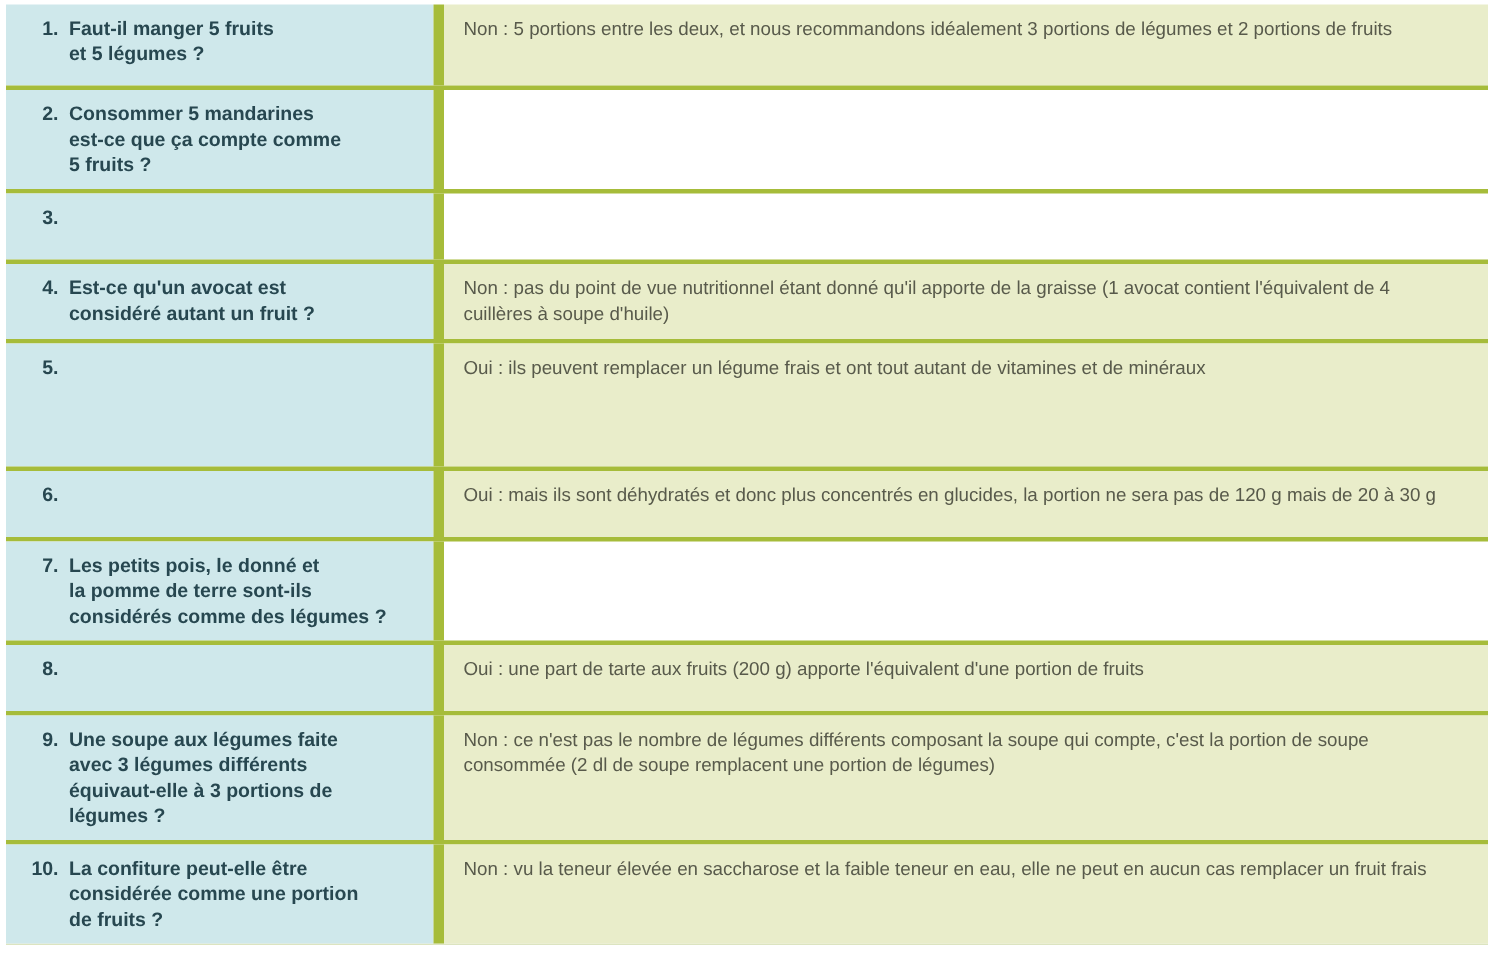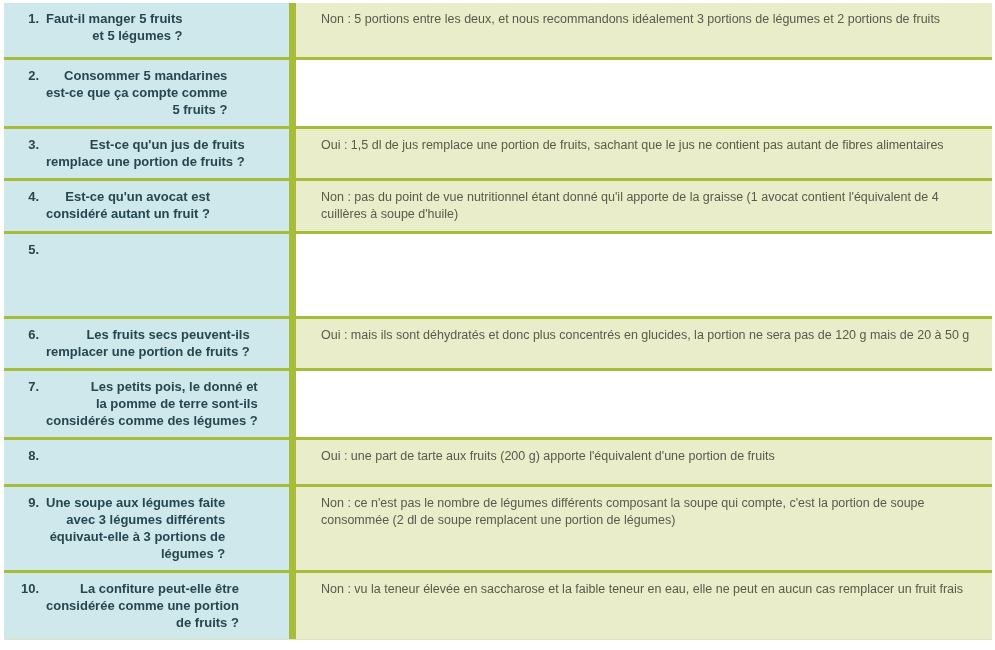--- a/index.html
+++ b/index.html
@@ -44,26 +44,26 @@
     padding:7px 6px 8px 0;
     color:var(--question-text);
     font-weight:bold;
     font-size:13px;line-height:17px;
   }
   .num{
     width:42px;flex:none;
     text-align:right;
     padding-right:7px;
   }
-  .q-text{white-space:pre-line;text-align:right;}
+  .q-text{white-space:pre-line;}
   .vdiv{width:7px;flex:none;background:var(--divider);}
   .cell.a{
     flex:1;
     background:var(--answer-bg);
-    padding:8px 18px 8px 25px;
+    padding:8px 18px 8px 13px;
     color:var(--answer-text);
     font-size:12.5px;line-height:17px;
   }
 </style>
 </head>
 <body>
 
 <div class="table-wrap">
   <div class="faq-table">
 
@@ -85,57 +85,53 @@
         <span class="q-text">Consommer 5 mandarines
 est-ce que ça compte comme
 5 fruits ?</span>
       </div>
       <div class="vdiv"></div>
     </div>
 
     <div class="row">
       <div class="cell q">
         <span class="num">3.</span>
-        <span class="q-text">Est-ce qu'un jus de fruits
-remplace une portion de fruits ?</span>
       </div>
       <div class="vdiv"></div>
-      <div class="cell a">
-        <span class="a-text">Oui : 1,5 dl de jus remplace une portion de fruits, sachant que le jus ne contient pas autant de fibres alimentaires</span>
-      </div>
     </div>
 
     <div class="row">
       <div class="cell q">
         <span class="num">4.</span>
         <span class="q-text">Est-ce qu'un avocat est
 considéré autant un fruit ?</span>
       </div>
       <div class="vdiv"></div>
       <div class="cell a">
         <span class="a-text">Non : pas du point de vue nutritionnel étant donné qu'il apporte de la graisse (1 avocat contient l'équivalent de 4 cuillères à soupe d'huile)</span>
       </div>
     </div>
 
     <div class="row">
       <div class="cell q">
         <span class="num">5.</span>
       </div>
       <div class="vdiv"></div>
+      <div class="cell a">
+        <span class="a-text">Oui : ils peuvent remplacer un légume frais et ont tout autant de vitamines et de minéraux</span>
+      </div>
     </div>
 
     <div class="row">
       <div class="cell q">
         <span class="num">6.</span>
-        <span class="q-text">Les fruits secs peuvent-ils
-remplacer une portion de fruits ?</span>
       </div>
       <div class="vdiv"></div>
       <div class="cell a">
-        <span class="a-text">Oui : mais ils sont déhydratés et donc plus concentrés en glucides, la portion ne sera pas de 120 g mais de 20 à 50 g</span>
+        <span class="a-text">Oui : mais ils sont déhydratés et donc plus concentrés en glucides, la portion ne sera pas de 120 g mais de 20 à 30 g</span>
       </div>
     </div>
 
     <div class="row">
       <div class="cell q">
         <span class="num">7.</span>
         <span class="q-text">Les petits pois, le donné et
 la pomme de terre sont-ils
 considérés comme des légumes ?</span>
       </div>

